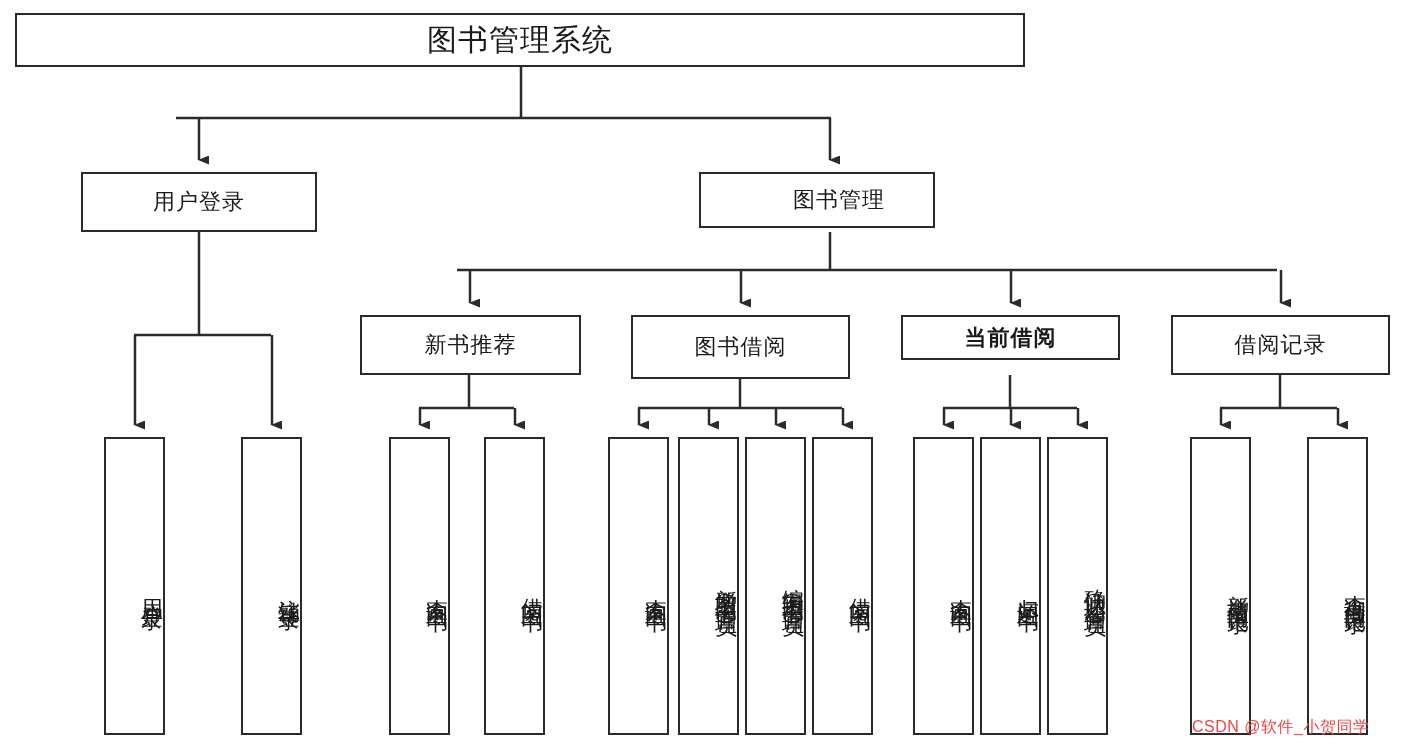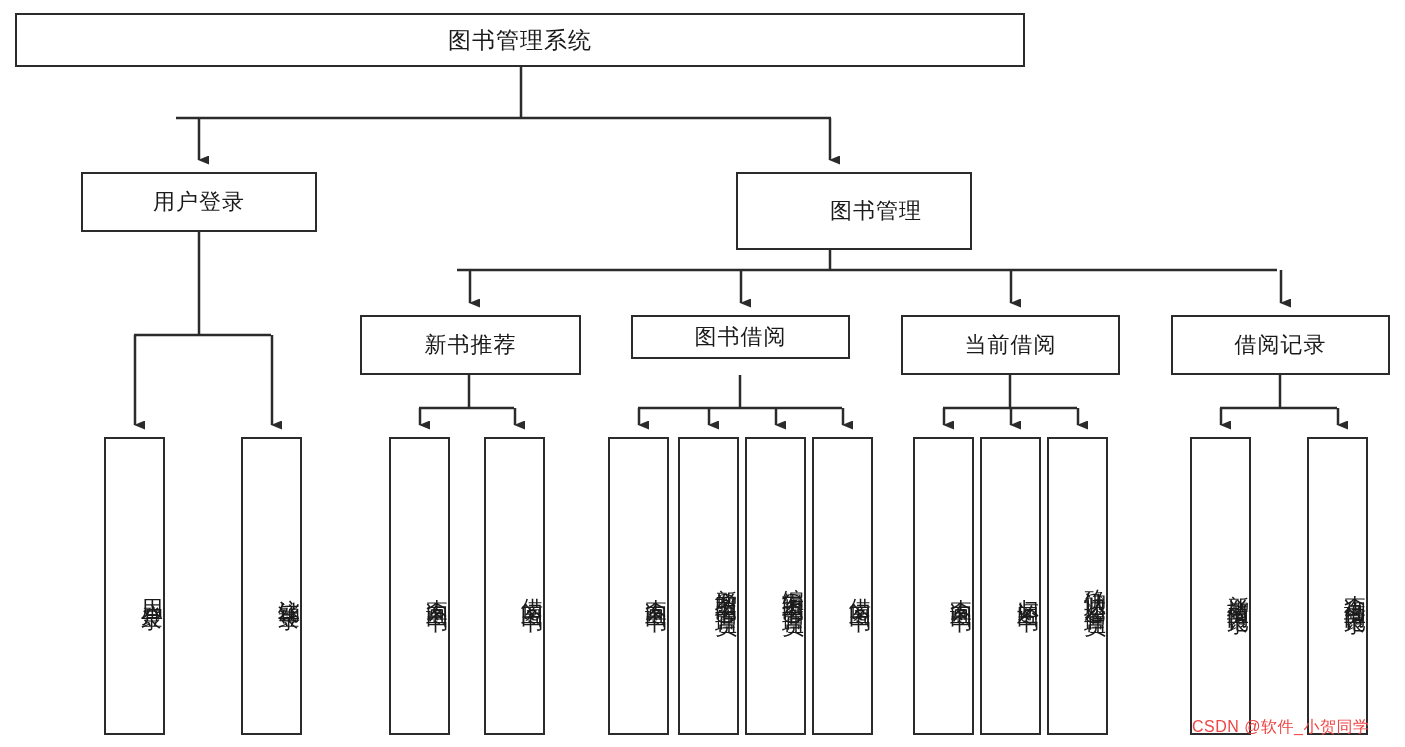--- a/index.html
+++ b/index.html
@@ -43,21 +43,21 @@
     writing-mode: vertical-rl;
     text-orientation: upright;
     font-size: 22px;
     letter-spacing: 4px;
     line-height: 1;
     padding-top: 6px;
     align-items: flex-start;
     justify-content: center;
   }
   .node-root {
-    font-size: 23px;
+    font-size: 30px;
   }
   .watermark {
     position: absolute;
     font-size: 16px;
     color: #ef4444;
     white-space: nowrap;
     letter-spacing: 0.5px;
     pointer-events: none;
   }
 </style>
@@ -105,24 +105,24 @@
         <line x1="1280" y1="375" x2="1280" y2="408"></line>
         <line x1="1220" y1="408" x2="1337" y2="408"></line>
         <line x1="1221" y1="408" x2="1221" y2="425" marker-end="url(#arrowhead)"></line>
         <line x1="1338" y1="408" x2="1338" y2="425" marker-end="url(#arrowhead)"></line>
       </g>
   </svg>
 
   <div id="node-layer">
       <div class="node node-h node-root" style="left: 15px; top: 13px; width: 1010px; height: 54px;">图书管理系统</div>
       <div class="node node-h" style="left: 81px; top: 172px; width: 236px; height: 60px;">用户登录</div>
-      <div class="node node-h" style="left: 736px; top: 172px; width: 236px; height: 78px; padding-left: 44px;">图书管理</div>
+      <div class="node node-h" style="left: 699px; top: 172px; width: 236px; height: 56px; padding-left: 44px;">图书管理</div>
       <div class="node node-h" style="left: 360px; top: 315px; width: 221px; height: 60px;">新书推荐</div>
-      <div class="node node-h" style="left: 631px; top: 315px; width: 219px; height: 44px;">图书借阅</div>
-      <div class="node node-h" style="left: 901px; top: 315px; width: 219px; height: 60px;">当前借阅</div>
+      <div class="node node-h" style="left: 631px; top: 315px; width: 219px; height: 64px;">图书借阅</div>
+      <div class="node node-h" style="left: 901px; top: 315px; width: 219px; height: 45px; font-weight: bold;">当前借阅</div>
       <div class="node node-h" style="left: 1171px; top: 315px; width: 219px; height: 60px; font-family: Liberation Mono, monospace;">借阅记录</div>
       <div class="node node-v" style="left: 104px; top: 437px; width: 61px; height: 298px;">用户登录</div>
       <div class="node node-v" style="left: 241px; top: 437px; width: 61px; height: 298px;">注销登录</div>
       <div class="node node-v" style="left: 389px; top: 437px; width: 61px; height: 298px;">查询图书</div>
       <div class="node node-v" style="left: 484px; top: 437px; width: 61px; height: 298px;">借阅图书</div>
       <div class="node node-v" style="left: 608px; top: 437px; width: 61px; height: 298px;">查询图书</div>
       <div class="node node-v" style="left: 678px; top: 437px; width: 61px; height: 298px;">新增图书（管理员）</div>
       <div class="node node-v" style="left: 745px; top: 437px; width: 61px; height: 298px;">编辑图书（管理员）</div>
       <div class="node node-v" style="left: 812px; top: 437px; width: 61px; height: 298px;">借阅图书</div>
       <div class="node node-v" style="left: 913px; top: 437px; width: 61px; height: 298px;">查询图书</div>

